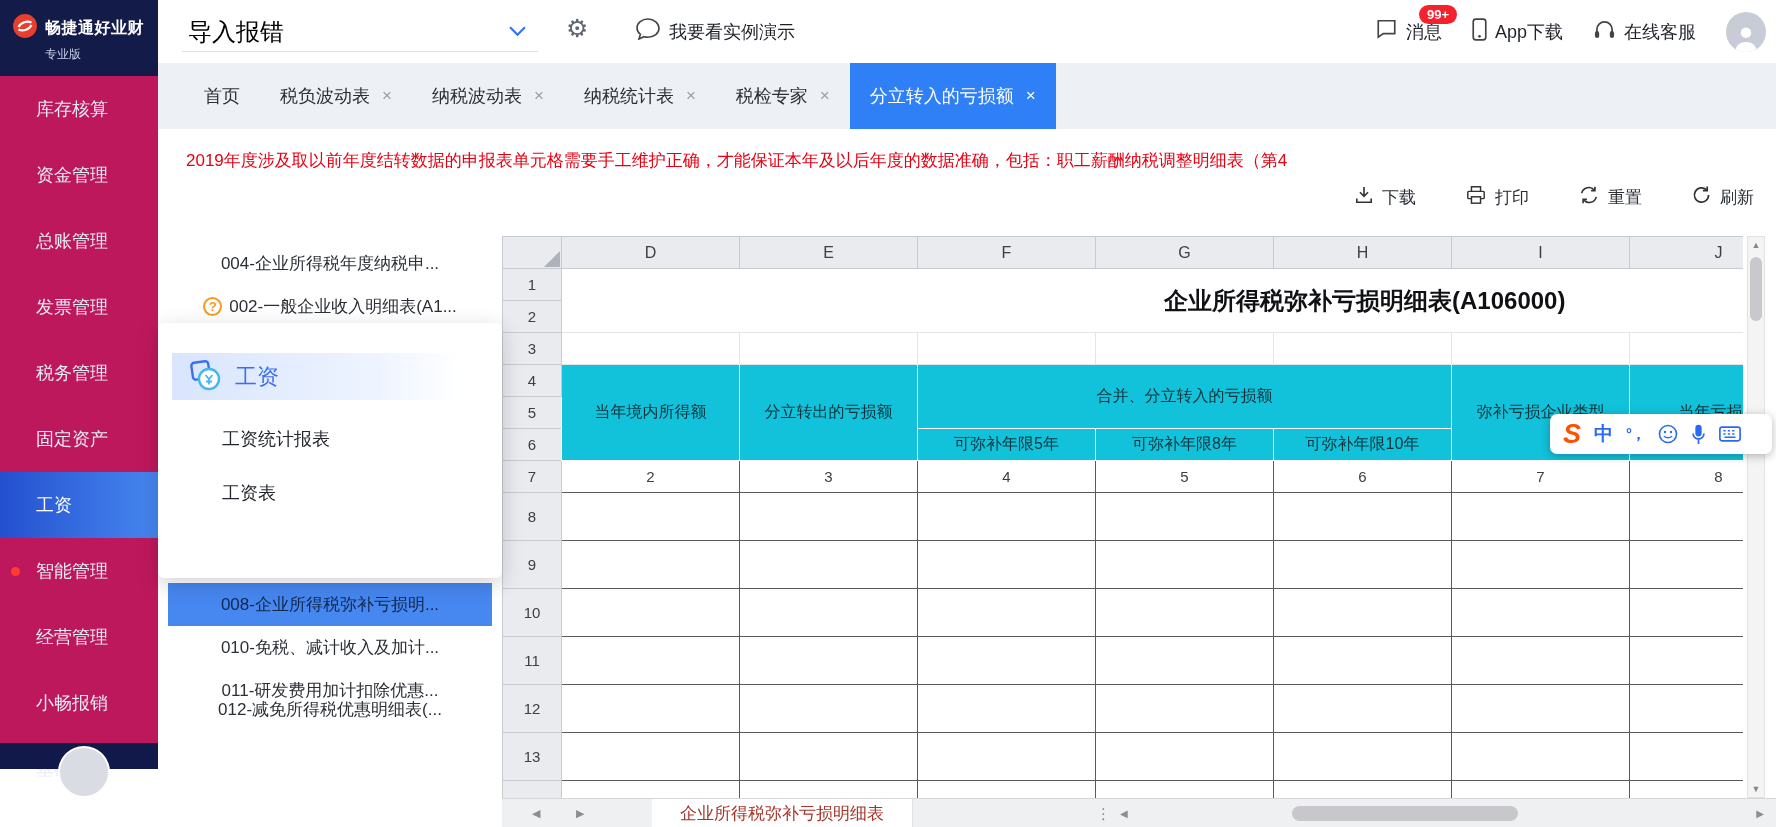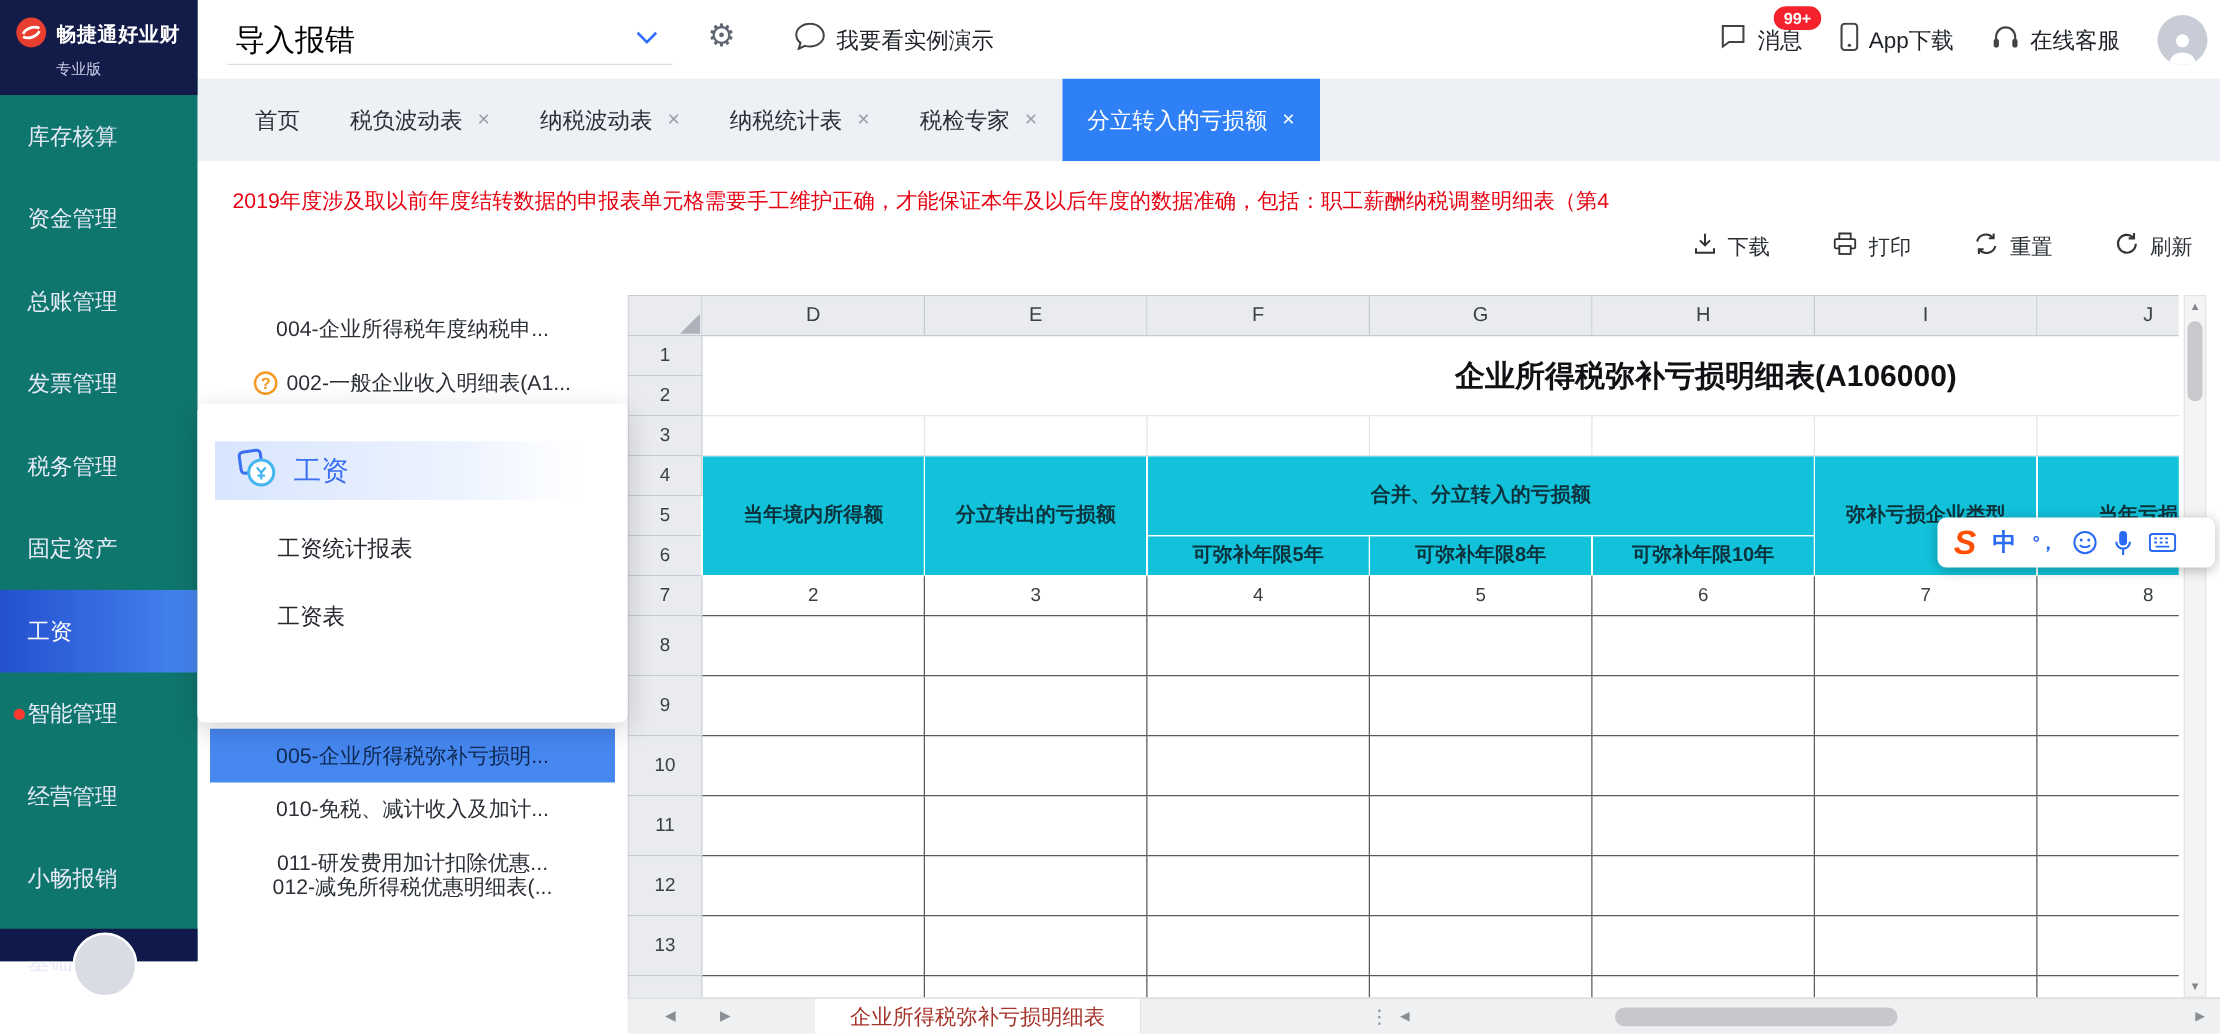--- a/index.html
+++ b/index.html
@@ -1,27 +1,27 @@
 <!DOCTYPE html>
 <html><head>
 <meta charset="utf-8">
 <style>
 *{margin:0;padding:0;box-sizing:border-box}
 html,body{width:1776px;height:827px;overflow:hidden;background:#fff;
   font-family:"Liberation Sans","DejaVu Sans",sans-serif;color:#222}
 body{position:relative}
 
 
-.sidebar{position:absolute;left:0;top:0;width:158px;height:769px;background:#0f766e;z-index:6}
+.sidebar{position:absolute;left:0;top:0;width:158px;height:769px;background:#be185d;z-index:6}
 .logo{height:76px;background:#131b49;padding:13px 0 0 12px}
 .logo-row{display:flex;align-items:center;gap:7px}
 .logo-title{font-size:16px;font-weight:bold;color:#fff;letter-spacing:.5px}
 .logo-sub{margin:3px 0 0 33px;font-size:12px;color:#c7cfe8}
 .nav{position:absolute;top:76px;left:0;right:0}
-.nav-item{position:relative;height:66px;display:flex;align-items:center;padding-left:22px;font-size:18px;color:#e7ebf7;cursor:pointer}
+.nav-item{position:relative;height:66px;display:flex;align-items:center;padding-left:36px;font-size:18px;color:#e7ebf7;cursor:pointer}
 .nav-item.active{background:linear-gradient(90deg,#2450cf,#4687f0);color:#fff}
 .dot{position:absolute;left:11px;width:9px;height:9px;border-radius:50%;background:#ff3b30}
 .sidebar-foot{position:absolute;left:0;right:0;bottom:0;height:26px;background:#10194a}
 .foot-circle{position:absolute;left:58px;bottom:-29px;width:52px;height:52px;border-radius:50%;background:#d9dce3;border:2px solid #fff}
 
 
 .topbar{position:absolute;left:158px;top:0;right:0;height:63px;background:#fff}
 .import-box{position:absolute;left:24px;top:12px;width:356px;height:40px;border-bottom:1px solid #d9dde4;display:flex;align-items:center;justify-content:space-between;padding:0 12px 0 6px;cursor:pointer}
 .import-label{font-size:24px;color:#000000}
 .gear{position:absolute;left:408px;top:14px;font-size:25px;color:#5f6672;cursor:pointer}
@@ -55,21 +55,21 @@
 table.grid{border-collapse:collapse;table-layout:fixed;width:1305px}
 .grid th,.grid td{padding:0;text-align:center;overflow:hidden}
 .grid .colhead{height:32px;background:#e9ebef;border:1px solid #c6cad1;font-size:16px;font-weight:normal;color:#3c4043}
 .grid .rowhead{background:#e9ebef;border:1px solid #c6cad1;font-size:15px;color:#3c4043}
 .grid .corner{background:#e9ebef;border:1px solid #c6cad1;position:relative}
 .grid .corner::after{content:"";position:absolute;right:1px;bottom:1px;border-left:16px solid transparent;border-bottom:16px solid #aeb3bb}
 .h32>td,.h32>th{height:32px}
 .h48>td{height:48px}
 .grid .title-cell{border:none;font-size:24px;font-weight:bold;color:#101114;padding-left:360px}
 .grid .lite{border:1px solid #e3e5e9;background:#fff}
-.grid .cyan{background:#12c2da;border:1px solid #fdfefe;font-size:16px;font-weight:bold;color:#0c333d}
+.grid .cyan{background:#12c2da;border:1px solid #fdfefe;font-size:16px;font-weight:normal;color:#0c333d}
 .grid .idx-cell{border:1px solid #5a5a5a;background:#fff;font-size:15px;color:#3c4043}
 .grid .data-cell{border:1px solid #5a5a5a;background:#fff}
 
 
 .vscroll{position:absolute;left:1747px;top:236px;width:18px;height:562px;background:#f4f4f5;border:1px solid #e3e3e6;z-index:2}
 .vs-btn{position:absolute;left:0;width:16px;height:16px;font-size:9px;color:#85878c;text-align:center;line-height:16px;cursor:pointer}
 .vs-thumb{position:absolute;left:2px;top:20px;width:12px;height:64px;border-radius:6px;background:#c9c9cd;cursor:pointer}
 .sheet-footer{position:absolute;left:502px;top:798px;right:0;height:29px;background:#eef0f1;border-top:1px solid #d5d7da}
 .sf-arrow{position:absolute;top:0;height:29px;line-height:29px;font-size:11px;color:#8a8d93;cursor:pointer}
 .sheet-tab{position:absolute;left:150px;top:0;height:28px;background:#fff;display:flex;align-items:center;padding:0 28px;font-size:17px;color:#a5342a;cursor:pointer;border-right:1px solid #e0e0e0;white-space:nowrap}
@@ -271,21 +271,21 @@
 
 <div class="report-list">
   <div class="report-item" style="top:10px">
       <span>004-企业所得税年度纳税申...</span>
     </div>
   <div class="report-item" style="top:53px">
       <span class="help-ic">?</span>
       <span>002-一般企业收入明细表(A1...</span>
     </div>
   <div class="report-item selected" style="top:351px">
-      <span>005-企业所得税弥补亏损明...</span>
+      <span>008-企业所得税弥补亏损明...</span>
     </div>
   <div class="report-item" style="top:394px">
       <span>010-免税、减计收入及加计...</span>
     </div>
   <div class="report-item" style="top:437px">
       <span>011-研发费用加计扣除优惠...</span>
     </div>
   <div class="report-item" style="top:456px">
       <span>012-减免所得税优惠明细表(...</span>
     </div>

